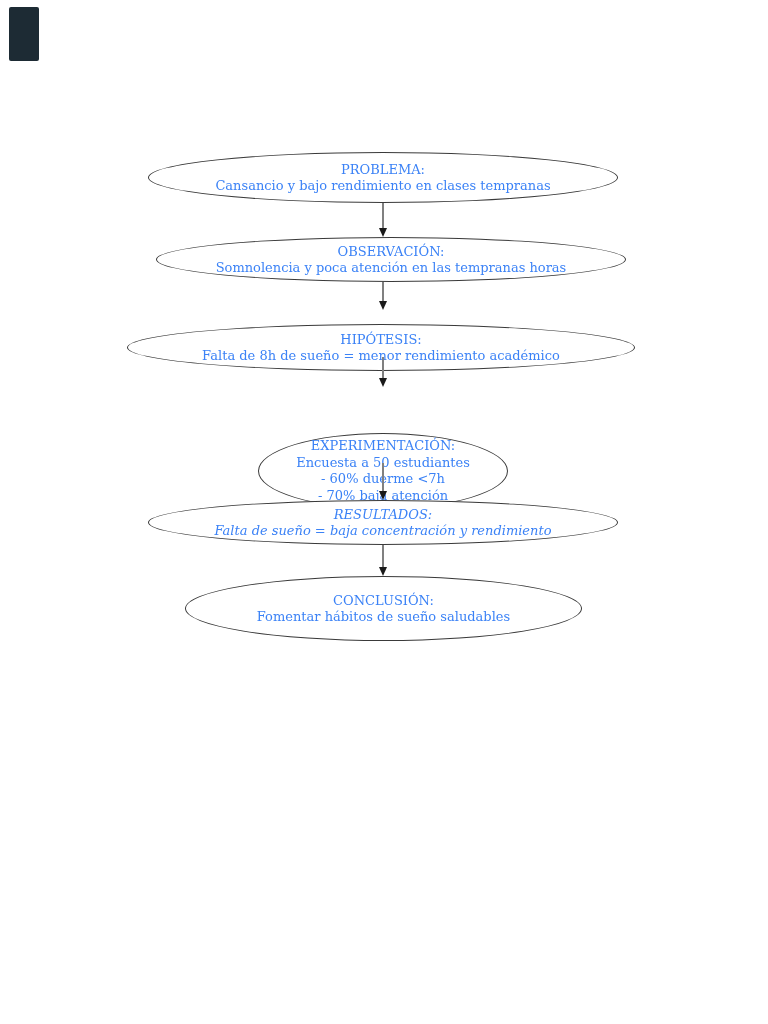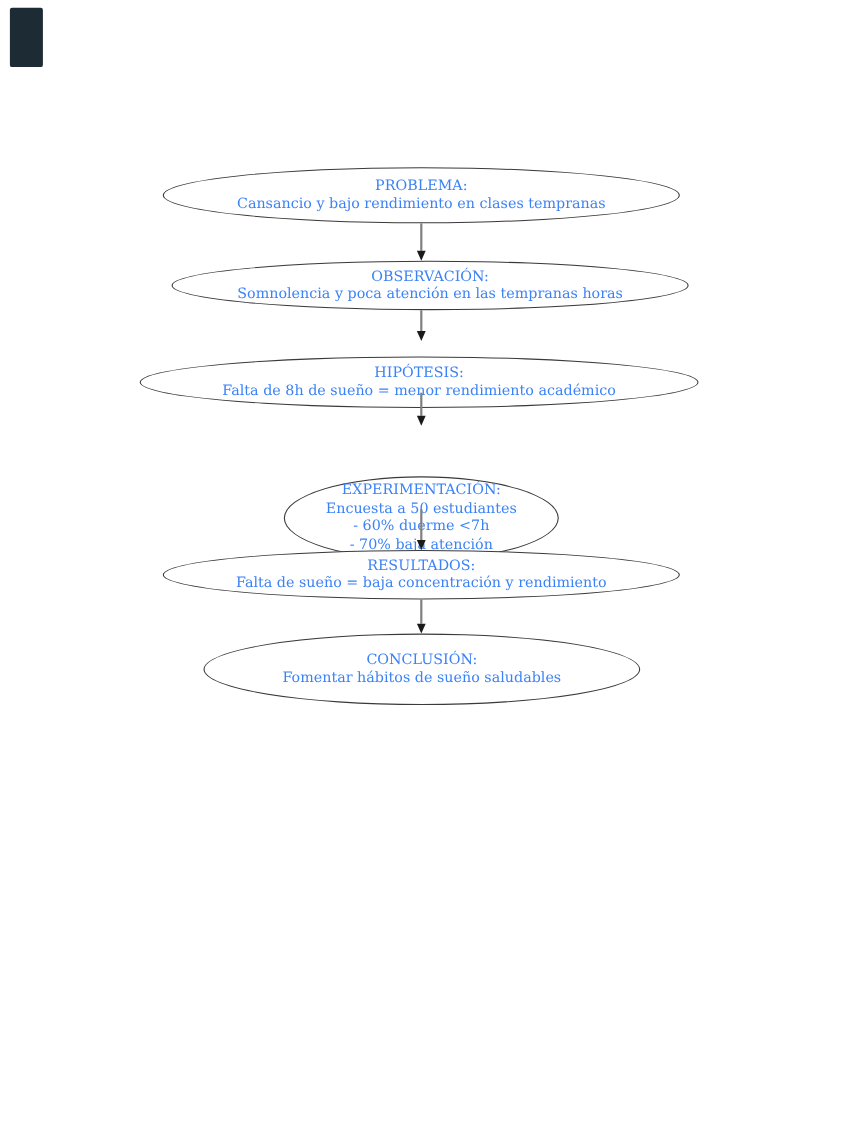--- a/index.html
+++ b/index.html
@@ -36,21 +36,21 @@
     font-size: 13px;
     line-height: 16px;
     box-sizing: border-box;
   }
   .node .node-title { white-space: nowrap; }
   .node .node-line  { white-space: nowrap; }
   .n1 { left: 148px; top: 152px; width: 470px; height: 51px; }
   .n2 { left: 156px; top: 237px; width: 470px; height: 45px; }
   .n3 { left: 127px; top: 310px; width: 508px; height: 47px; margin-top: 14px; }
   .n4 { left: 258px; top: 387px; width: 250px; height: 76px; line-height: 16.5px; margin-top: 46px; }
-  .n5 { left: 148px; top: 500px; width: 470px; height: 45px; }
+  .n5 { left: 148px; top: 500px; width: 470px; height: 45px; font-style: italic; }
   .n6 { left: 185px; top: 576px; width: 397px; height: 65px; }
   .arrow {
     position: absolute;
     left: 378px;
     width: 10px;
     display: flex;
     flex-direction: column;
     align-items: center;
   }
   .arrow .stem {

